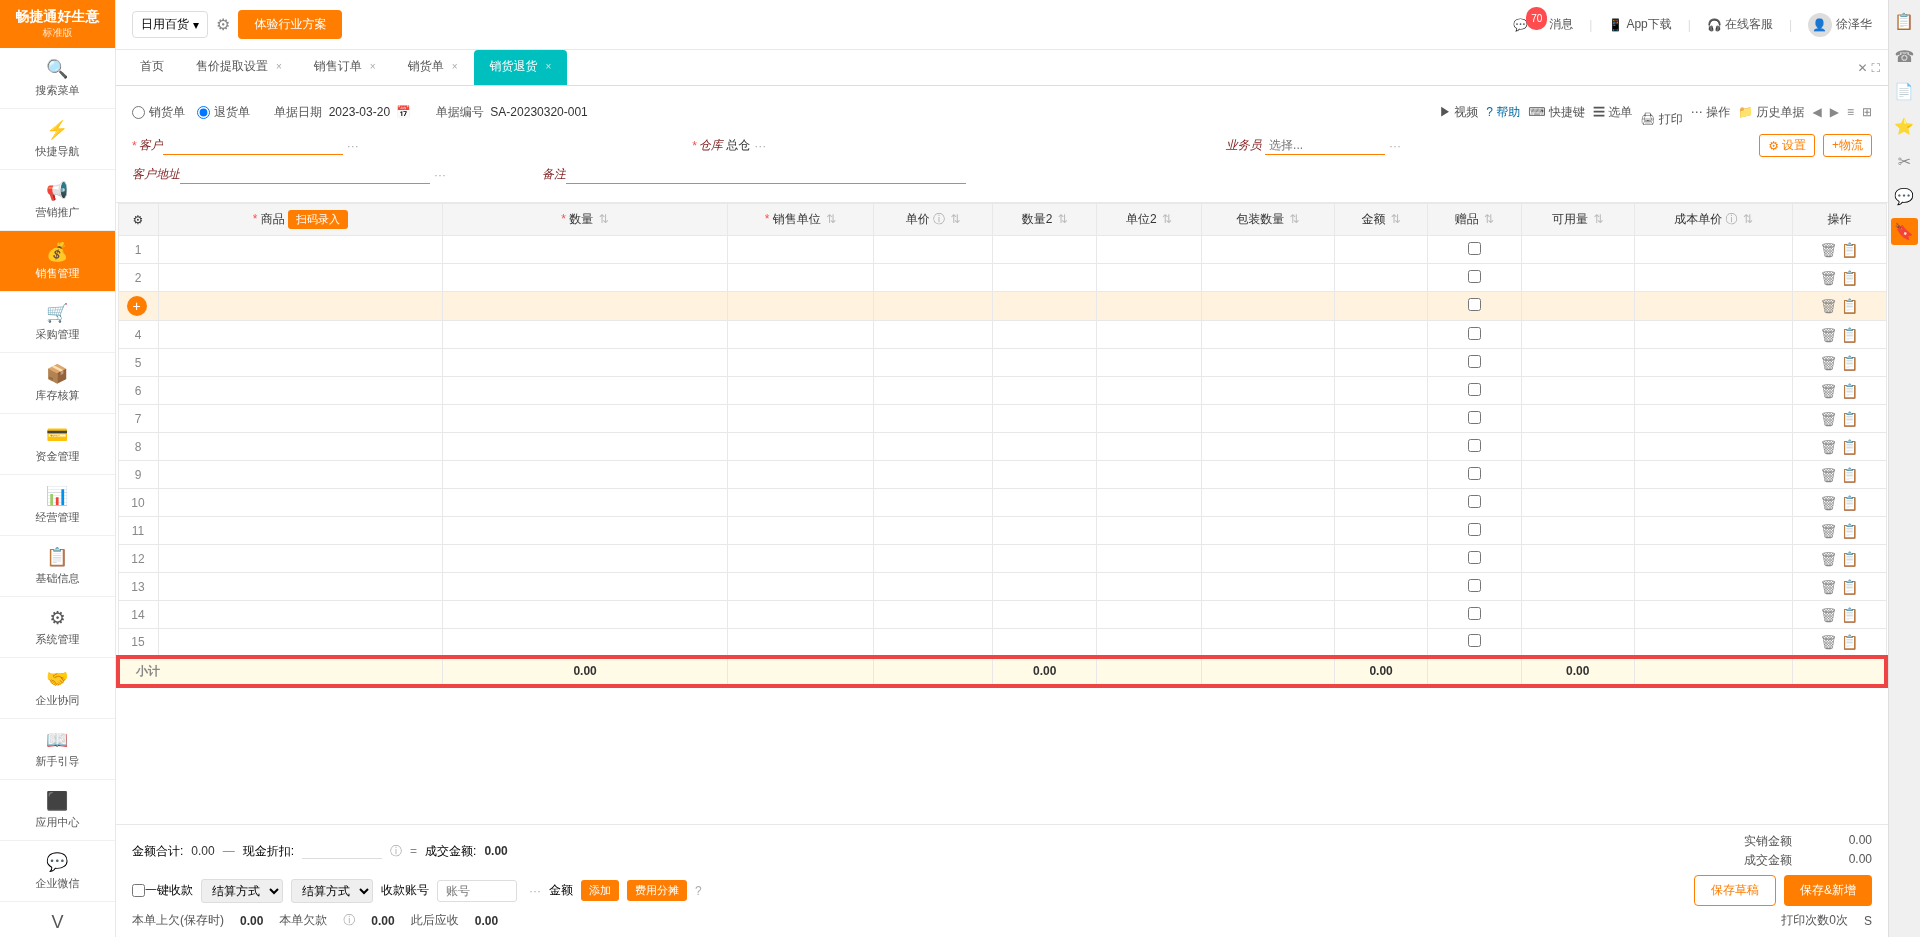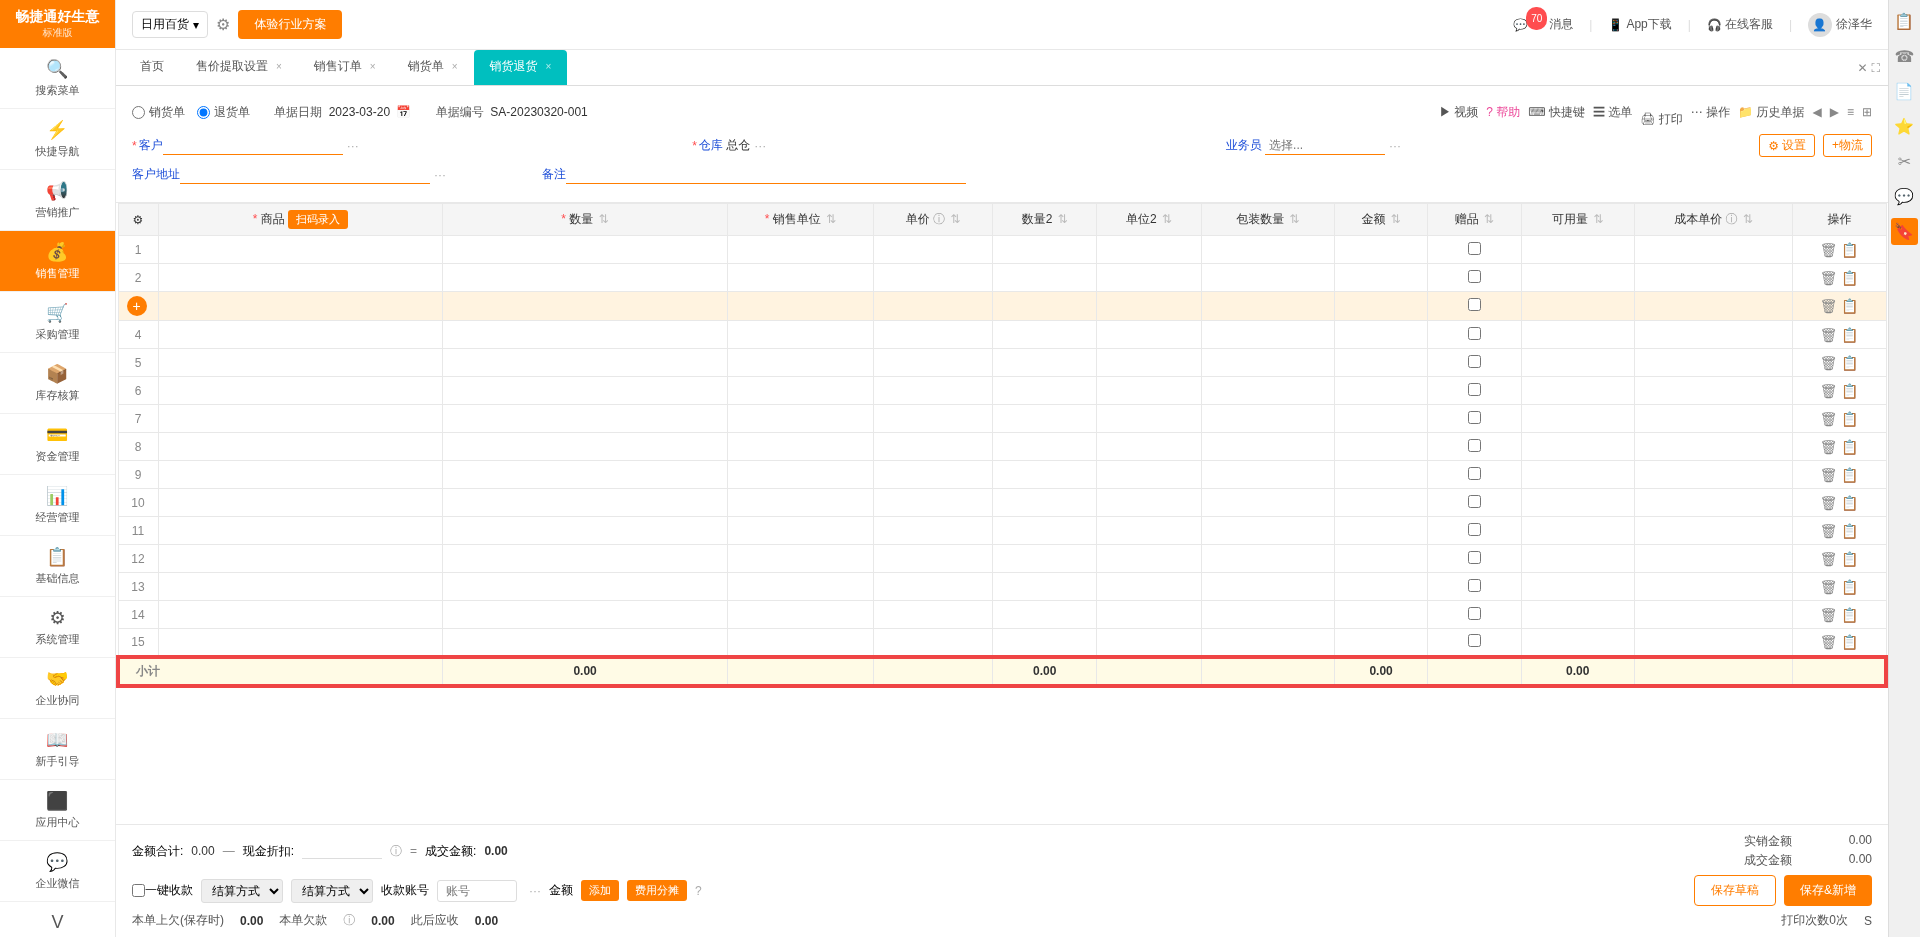--- a/index.html
+++ b/index.html
@@ -29,21 +29,21 @@
     .tabbar { display: flex; align-items: center; background: #fff; border-bottom: 1px solid #ddd; padding: 0 8px; height: 36px; }
     .tab { padding: 8px 16px; cursor: pointer; color: #555; border-bottom: 2px solid transparent; display: flex; align-items: center; gap: 4px; white-space: nowrap; }
     .tab.active { color: #fff; background: #00bfbf; border-radius: 4px 4px 0 0; }
     .tab .close { margin-left: 4px; color: #aaa; font-size: 10px; }
     .tab.active .close { color: rgba(255,255,255,0.7); }
     .tabbar-controls { margin-left: auto; display: flex; gap: 4px; }
 
     
     .form-area { background: #fff; padding: 10px 16px; border-bottom: 1px solid #e8e8e8; }
     .form-row { display: flex; align-items: center; gap: 8px; margin-bottom: 8px; }
-    .form-row label { color: #1d4ed8; white-space: nowrap; }
+    .form-row label { color: #7f1d1d; white-space: nowrap; font-style: italic; }
     .form-row .required { color: #ff4d4f; margin-right: 2px; }
     .form-input { border: none; border-bottom: 1px solid #ff7d00; min-width: 120px; padding: 2px 4px; outline: none; color: #333; }
     .form-field { display: flex; align-items: center; min-width: 200px; }
     .form-dots { color: #aaa; margin-left: 4px; cursor: pointer; }
     .toolbar-top { display: flex; align-items: center; justify-content: space-between; margin-bottom: 6px; }
     .toolbar-top-left { display: flex; align-items: center; gap: 8px; color: #555; font-size: 12px; }
     .toolbar-top-right { display: flex; align-items: center; gap: 8px; }
     .radio-group { display: flex; align-items: center; gap: 12px; }
     .radio-item { display: flex; align-items: center; gap: 4px; cursor: pointer; }
 
@@ -240,21 +240,21 @@
           <span style="color:#333;">2023-03-20</span>&nbsp;
           <span style="cursor:pointer;">📅</span>
         </span>
         <span style="margin-left:16px;">
           <span>单据编号</span>&nbsp;
           <span style="color:#333;">SA-20230320-001</span>
         </span>
       </div>
       <div class="toolbar-top-right">
         <span style="cursor:pointer;color:#555;display:flex;align-items:center;gap:2px;font-family:Liberation Serif, serif;">▶ 视频</span>
-        <span style="cursor:pointer;color:#ec4899;display:flex;align-items:center;gap:2px;">? 帮助</span>
+        <span style="cursor:pointer;color:#0369a1;display:flex;align-items:center;gap:2px;">? 帮助</span>
         <span style="cursor:pointer;color:#555;display:flex;align-items:center;gap:2px;">⌨ 快捷键</span>
         <span style="cursor:pointer;color:#555;">☰ 选单</span>
         <span style="cursor:pointer;color:#555;margin-top:15px;">🖨 打印</span>
         <span style="cursor:pointer;color:#555;">⋯ 操作</span>
         <span style="cursor:pointer;color:#555;">📁 历史单据</span>
         <span style="cursor:pointer;color:#888;">◀</span>
         <span style="cursor:pointer;color:#888;">▶</span>
         <span style="cursor:pointer;color:#888;">≡</span>
         <span style="cursor:pointer;color:#888;">⊞</span>
       </div>

